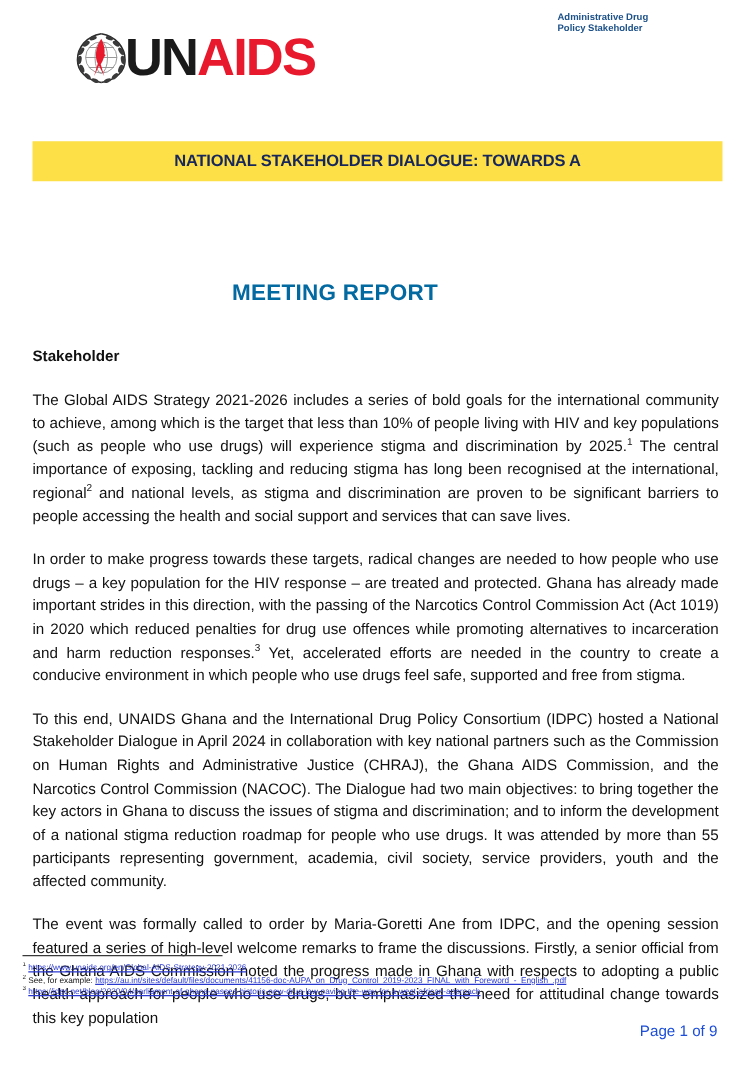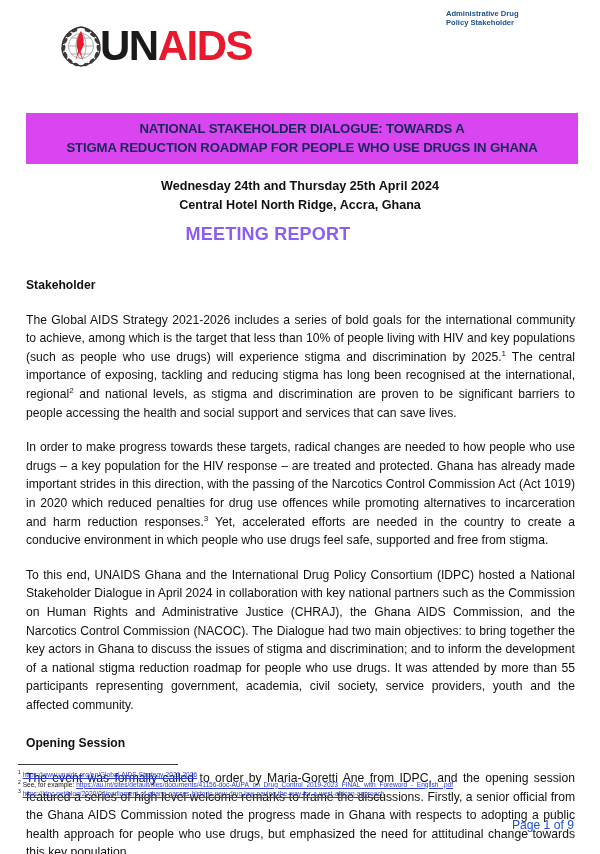--- a/index.html
+++ b/index.html
@@ -78,21 +78,21 @@
     margin-top: -6px;
   }
 
   
   .title-banner {
     position: absolute;
     left: 26px;
     top: 113px;
     width: 552px;
     padding: 6px 0 7px 0;
-    background: #d946ef;
+    background: #fde047;
     text-align: center;
     font-family: "Liberation Sans", sans-serif;
     font-weight: bold;
     font-size: 13.2px;
     line-height: 19px;
     color: #17275c;
     letter-spacing: -0.15px;
   }
 
   
@@ -110,21 +110,21 @@
   }
   .report-title {
     position: absolute;
     left: 0;
     top: 224px;
     width: 536px;
     text-align: center;
     font-family: "Liberation Sans", sans-serif;
     font-weight: bold;
     font-size: 18px;
-    color: #8b5cf6;
+    color: #0369a1;
     letter-spacing: 0.2px;
   }
 
   
   .body-col {
     position: absolute;
     left: 26px;
     top: 276px;
     width: 549px;
     font-family: "Liberation Sans", sans-serif;
@@ -242,36 +242,30 @@
     <div class="idpc-logo">
       <div class="idpc-sub">
         <div>Administrative Drug</div>
         <div>Policy Stakeholder</div>
       </div>
     </div>
   </div>
 
   <div class="title-banner">
     <div>NATIONAL STAKEHOLDER DIALOGUE: TOWARDS A</div>
-    <div>STIGMA REDUCTION ROADMAP FOR PEOPLE WHO USE DRUGS IN GHANA</div>
   </div>
 
-  <div class="subhead">
-    <div>Wednesday 24th and Thursday 25th April 2024</div>
-    <div>Central Hotel North Ridge, Accra, Ghana</div>
-  </div>
 
   <div class="report-title">MEETING REPORT</div>
 
   <div class="body-col" id="body-col">
       <div class="sec-head">Stakeholder</div>
       <p class="para">The Global AIDS Strategy 2021-2026 includes a series of bold goals for the international community to achieve, among which is the target that less than 10% of people living with HIV and key populations (such as people who use drugs) will experience stigma and discrimination by 2025.<sup>1</sup> The central importance of exposing, tackling and reducing stigma has long been recognised at the international, regional<sup>2</sup> and national levels, as stigma and discrimination are proven to be significant barriers to people accessing the health and social support and services that can save lives.</p>
       <p class="para">In order to make progress towards these targets, radical changes are needed to how people who use drugs – a key population for the HIV response – are treated and protected. Ghana has already made important strides in this direction, with the passing of the Narcotics Control Commission Act (Act 1019) in 2020 which reduced penalties for drug use offences while promoting alternatives to incarceration and harm reduction responses.<sup>3</sup> Yet, accelerated efforts are needed in the country to create a conducive environment in which people who use drugs feel safe, supported and free from stigma.</p>
       <p class="para">To this end, UNAIDS Ghana and the International Drug Policy Consortium (IDPC) hosted a National Stakeholder Dialogue in April 2024 in collaboration with key national partners such as the Commission on Human Rights and Administrative Justice (CHRAJ), the Ghana AIDS Commission, and the Narcotics Control Commission (NACOC). The Dialogue had two main objectives: to bring together the key actors in Ghana to discuss the issues of stigma and discrimination; and to inform the development of a national stigma reduction roadmap for people who use drugs. It was attended by more than 55 participants representing government, academia, civil society, service providers, youth and the affected community.</p>
-      <div class="sec-head spaced">Opening Session</div>
       <p class="para">The event was formally called to order by Maria-Goretti Ane from IDPC, and the opening session featured a series of high-level welcome remarks to frame the discussions. Firstly, a senior official from the Ghana AIDS Commission noted the progress made in Ghana with respects to adopting a public health approach for people who use drugs, but emphasized the need for attitudinal change towards this key population</p>
     </div>
 
   <div class="footnotes">
     <div class="fn-rule"></div>
     <div id="footnote-list">
         <div class="fn"><sup>1</sup> <span class="fn-link">https://www.unaids.org/en/Global-AIDS-Strategy-2021-2026</span></div>
         <div class="fn"><sup>2</sup> <span class="fn-plain">See, for example: </span><span class="fn-link">https://au.int/sites/default/files/documents/41156-doc-AUPA_on_Drug_Control_2019-2023_FINAL_with_Foreword_-_English_.pdf</span></div>
         <div class="fn"><sup>3</sup> <span class="fn-link">https://idpc.net/blog/2020/04/parliament-of-ghana-passes-historic-new-drug-law-paving-the-way-for-a-west-african-approach</span></div>
       </div>

